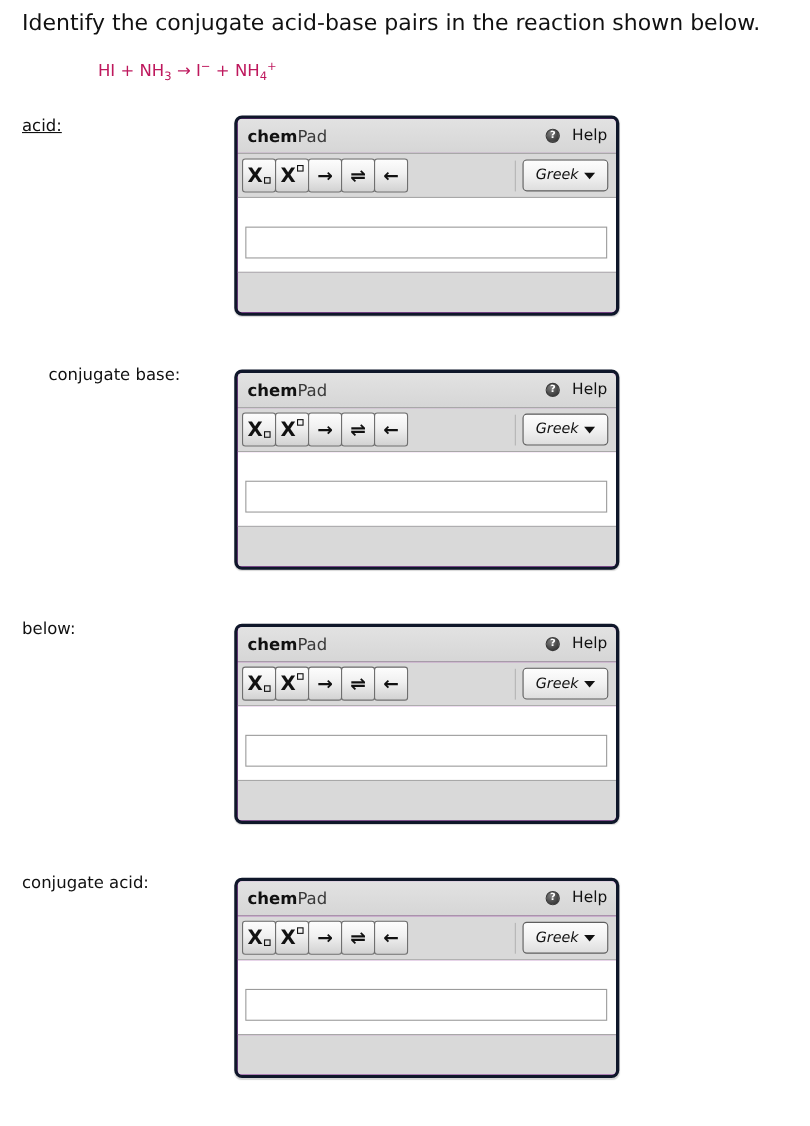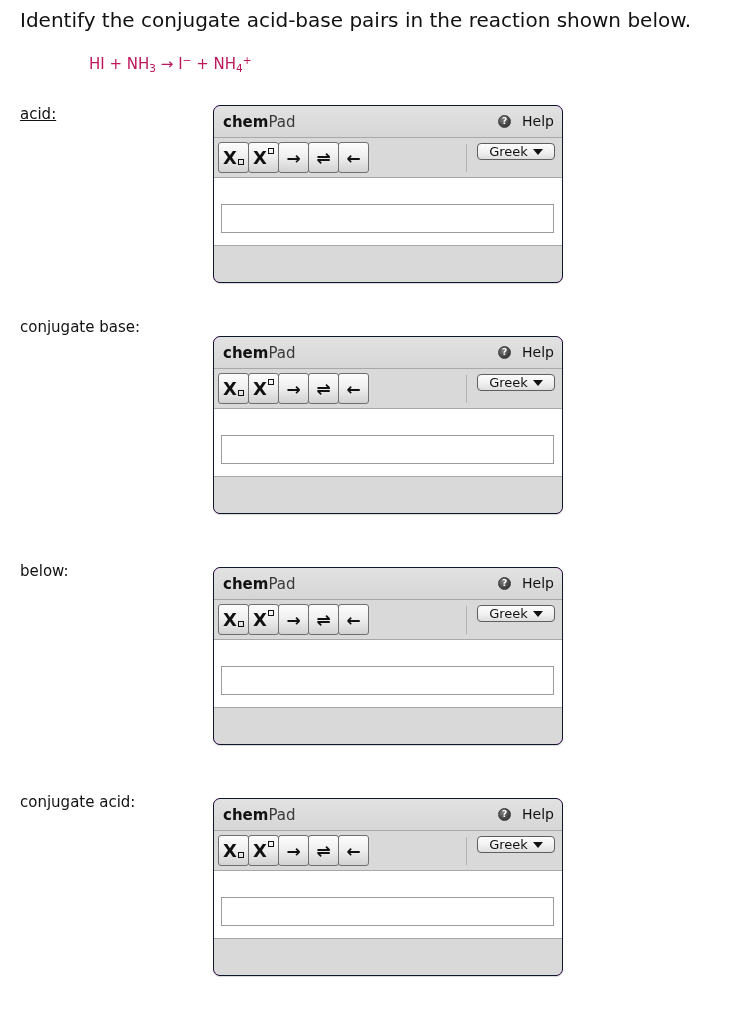--- a/index.html
+++ b/index.html
@@ -65,21 +65,21 @@
     white-space: nowrap;
   }
 
   
   .chempad {
     position: absolute;
     left: 213px;
     top: 0;
     width: 350px;
     box-sizing: border-box;
-    border: 1px solid #0f172a;
+    border: 3px solid #0f172a;
     border-radius: 7px;
     background: #a21caf;
     box-shadow: 0 1px 1px rgba(0,0,0,0.16);
     overflow: hidden;
   }
 
   .cp-titlebar {
     position: relative;
     height: 32px;
     background: linear-gradient(to bottom, #e2e2e2 0%, #d6d6d6 100%);
@@ -183,35 +183,36 @@
     top: 6px;
     width: 1px;
     height: 28px;
     background: #b4b4b4;
   }
 
   .greek-btn {
     position: absolute;
     right: 7px;
     top: 5px;
-    height: 17px;
+    height: 29px;
     min-width: 78px;
     box-sizing: border-box;
     border: 1px solid #5f5f5f;
     border-radius: 4px;
     background: linear-gradient(to bottom, #fdfdfd 0%, #f2f2f2 50%, #dedede 100%);
     display: flex;
     align-items: center;
     justify-content: center;
     gap: 5px;
     padding: 0 8px;
     font-size: 13px;
     color: #111111;
     cursor: pointer;
     white-space: nowrap;
+    font-style: italic;
   }
   .caret-down {
     width: 0; height: 0;
     border-left: 5px solid transparent;
     border-right: 5px solid transparent;
     border-top: 6px solid #111111;
   }
 
   
   .cp-inputarea {
@@ -290,21 +291,21 @@
             <span class="caret-down"></span>
           </div>
         </div>
         <div class="cp-inputarea">
           <input type="text" class="cp-input" placeholder="" style="">
         </div>
         <div class="cp-footer"></div>
       </div>
     </div>
     <div class="row" style="top: 0px;">
-      <div class="row-label" style="top: 317px;">conjugate base:</div>
+      <div class="row-label" style="top: 330px; margin-left: 24px;">conjugate base:</div>
       <div class="chempad" style="top: 336px;">
         <div class="cp-titlebar">
           <div class="cp-brand"><b>chem</b><span class="light">Pad</span></div>
           <div class="cp-help">
             <span class="help-badge"></span>
             <span>Help</span>
           </div>
         </div>
         <div class="cp-toolbar">
           <div class="tb-group">

